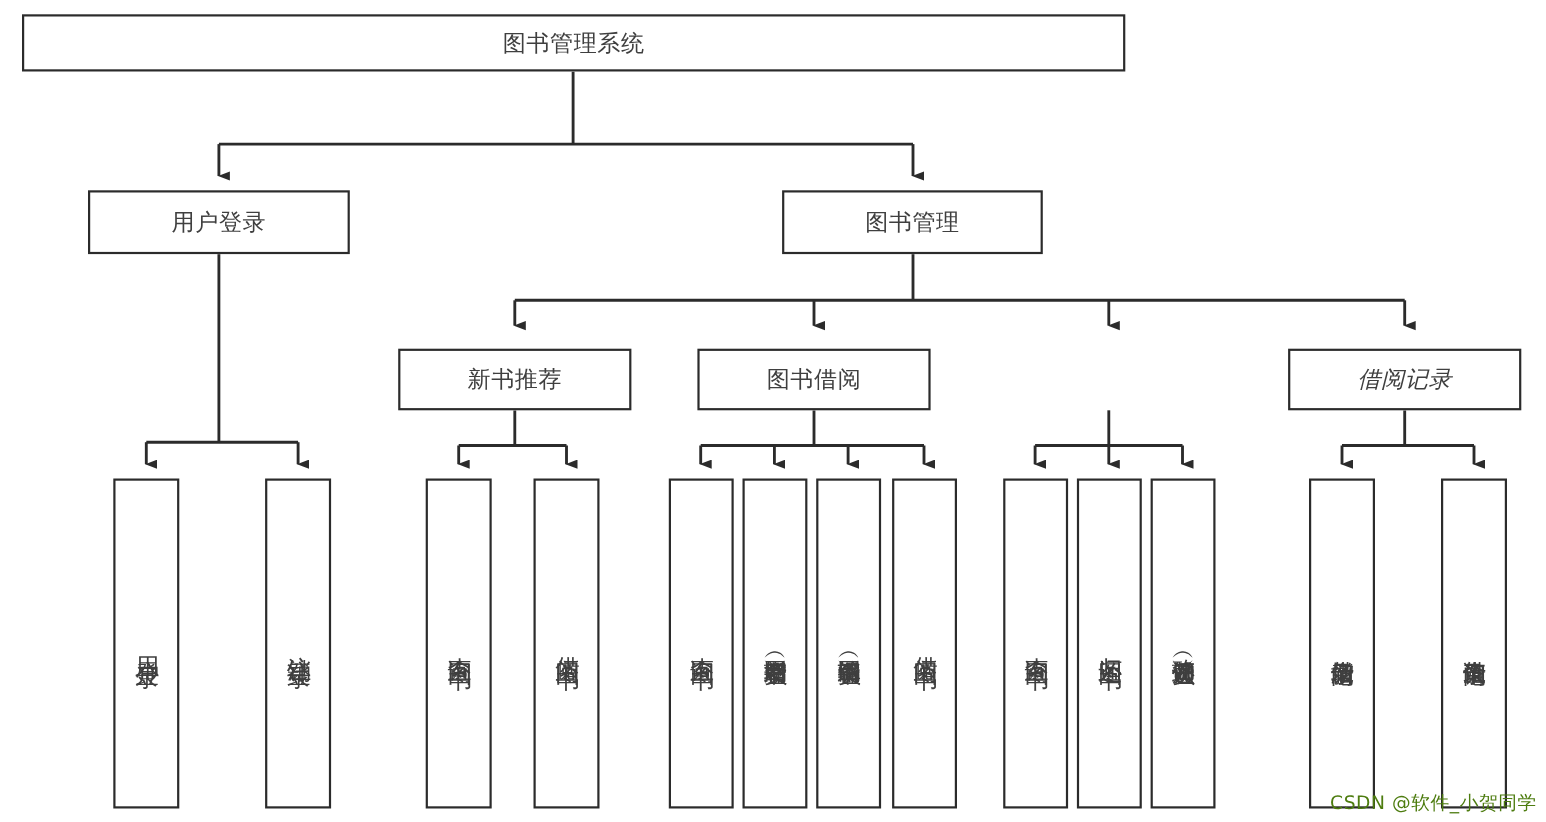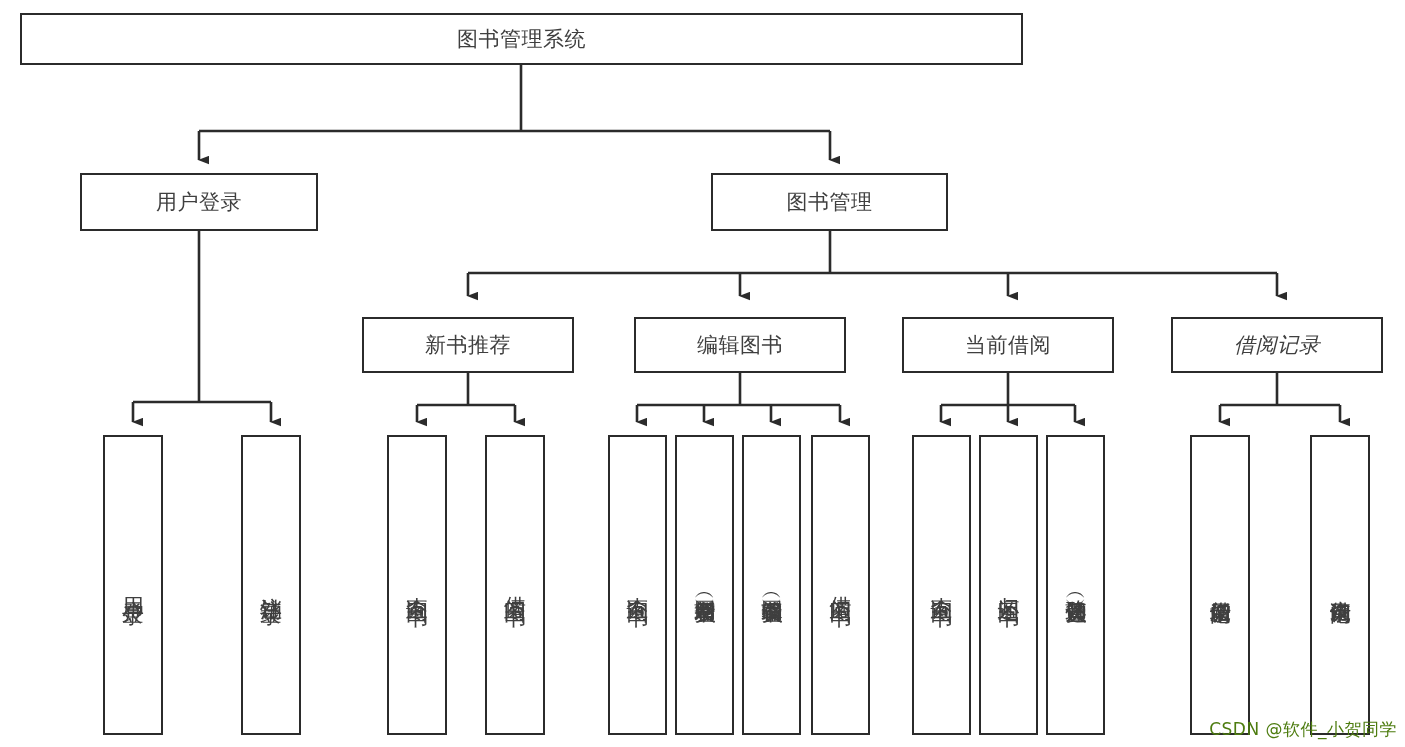--- a/index.html
+++ b/index.html
@@ -131,24 +131,21 @@
     <span class="lbl">用户登录</span>
   </div>
   <div class="node" style="left:711px; top:173px; width:237px; height:58px;">
     <span class="lbl">图书管理</span>
   </div>
 
   <div class="node" style="left:362px; top:317px; width:212px; height:56px;">
     <span class="lbl">新书推荐</span>
   </div>
   <div class="node" style="left:634px; top:317px; width:212px; height:56px;">
-    <span class="lbl">编辑图书</span>
-  </div>
-  <div class="node" style="left:902px; top:317px; width:212px; height:56px;">
-    <span class="lbl">当前借阅</span>
+    <span class="lbl">图书借阅</span>
   </div>
   <div class="node" style="left:1171px; top:317px; width:212px; height:56px;font-style:italic;">
     <span class="lbl">借阅记录</span>
   </div>
 
   <div class="node leaf" style="left:103px; top:435px; width:60px; height:300px;">
     <span class="lbl">用户登录</span>
   </div>
   <div class="node leaf" style="left:241px; top:435px; width:60px; height:300px;">
     <span class="lbl">注销登录</span>

